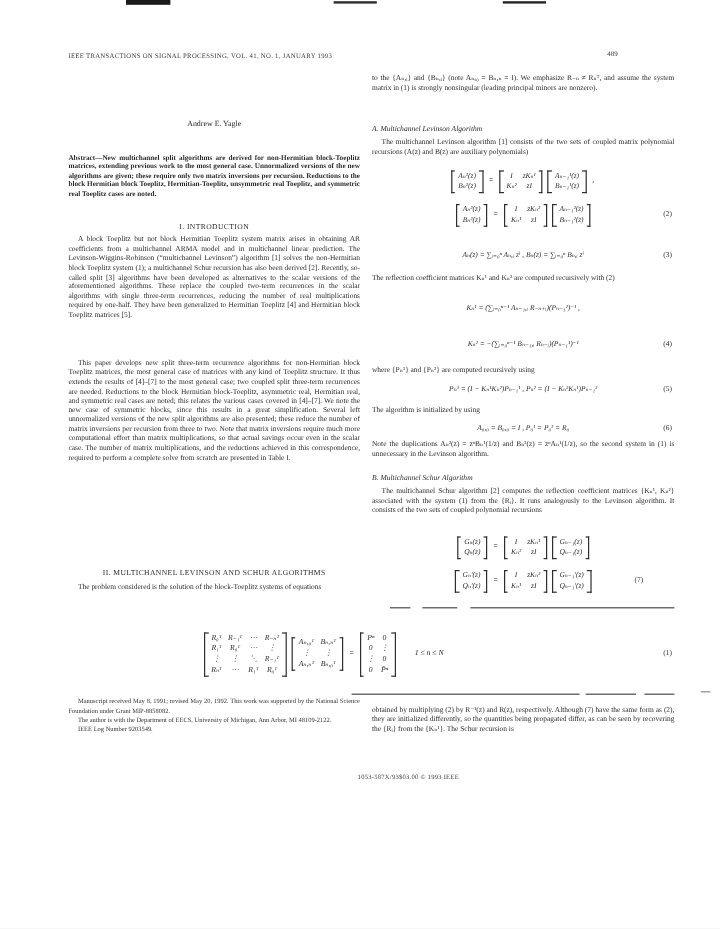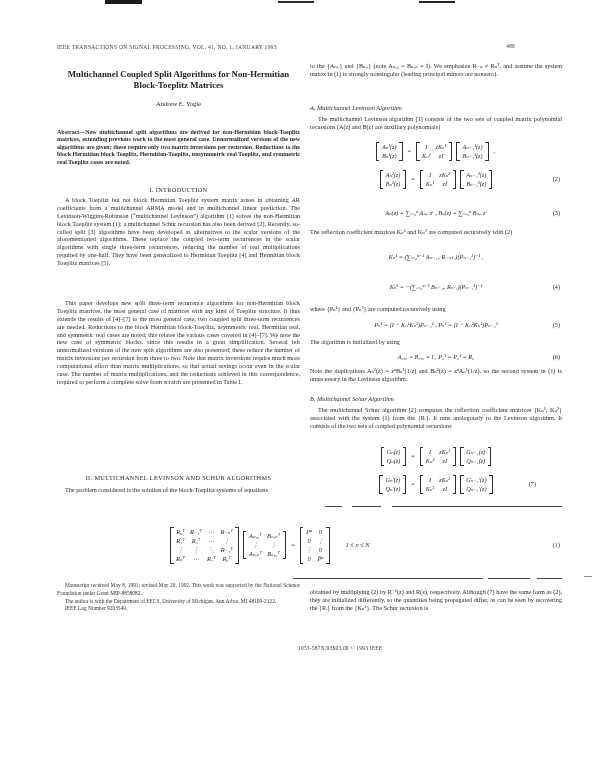--- a/index.html
+++ b/index.html
@@ -45,21 +45,20 @@
 
   <div class="mark" style="left:105px;top:0;width:37px;height:3.5px;"></div>
   <div class="mark" style="left:278px;top:1px;width:36px;height:1.8px;background:#2e2e2e;"></div>
   <div class="mark" style="left:419px;top:1px;width:36px;height:2.2px;background:#262626;"></div>
 
   <div class="scan">
 
     <div class="abs hdr" style="left:57px;top:44px;">IEEE TRANSACTIONS ON SIGNAL PROCESSING, VOL. 41, NO. 1, JANUARY 1993</div>
     <div class="abs pgnum" style="left:506px;top:43px;">489</div>
 
-    <div class="abs title" style="left:62px;top:69px;width:233px;">Multichannel Coupled Split Algorithms for Non-Hermitian Block-Toeplitz Matrices</div>
     <div class="abs author" style="left:57px;top:100px;width:243px;">Andrew E. Yagle</div>
 
     <div class="abs abst" style="left:57px;top:129px;width:243px;">Abstract—New multichannel split algorithms are derived for non-Hermitian block-Toeplitz matrices, extending previous work to the most general case. Unnormalized versions of the new algorithms are given; these require only two matrix inversions per recursion. Reductions to the block Hermitian block Toeplitz, Hermitian-Toeplitz, unsymmetric real Toeplitz, and symmetric real Toeplitz cases are noted.</div>
 
     <div class="abs h1" style="left:57px;top:186px;width:243px;">I. INTRODUCTION</div>
     <div class="abs body-p indent" style="left:57px;top:196px;width:243px;">A block Toeplitz but not block Hermitian Toeplitz system matrix arises in obtaining AR coefficients from a multichannel ARMA model and in multichannel linear prediction. The Levinson-Wiggins-Robinson (“multichannel Levinson”) algorithm [1] solves the non-Hermitian block Toeplitz system (1); a multichannel Schur recursion has also been derived [2]. Recently, so-called split [3] algorithms have been developed as alternatives to the scalar versions of the aforementioned algorithms. These replace the coupled two-term recurrences in the scalar algorithms with single three-term recurrences, reducing the number of real multiplications required by one-half. They have been generalized to Hermitian Toeplitz [4] and Hermitian block Toeplitz matrices [5].</div>
     <div class="abs body-p indent" style="left:57px;top:299px;width:243px;">This paper develops new split three-term recurrence algorithms for non-Hermitian block Toeplitz matrices, the most general case of matrices with any kind of Toeplitz structure. It thus extends the results of [4]–[7] to the most general case; two coupled split three-term recurrences are needed. Reductions to the block Hermitian block-Toeplitz, asymmetric real, Hermitian real, and symmetric real cases are noted; this relates the various cases covered in [4]–[7]. We note the new case of symmetric blocks, since this results in a great simplification. Several left unnormalized versions of the new split algorithms are also presented; these reduce the number of matrix inversions per recursion from three to two. Note that matrix inversions require much more computational effort than matrix multiplications, so that actual savings occur even in the scalar case. The number of matrix multiplications, and the reductions achieved in this correspondence, required to perform a complete solve from scratch are presented in Table I.</div>
 
     <div class="abs h1" style="left:57px;top:474px;width:243px;">II. MULTICHANNEL LEVINSON AND SCHUR ALGORITHMS</div>
     <div class="abs body-p indent" style="left:57px;top:486px;width:243px;">The problem considered is the solution of the block-Toeplitz systems of equations</div>

